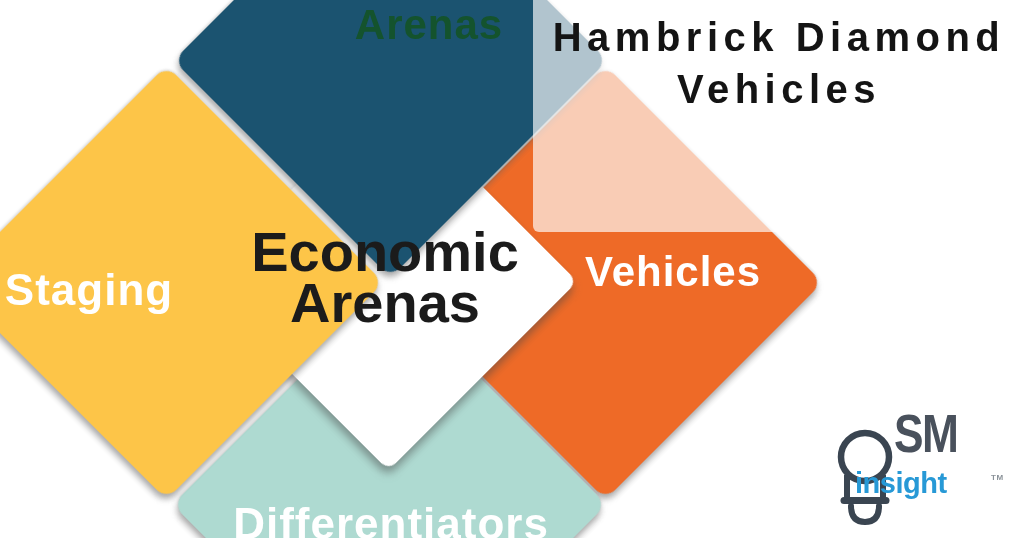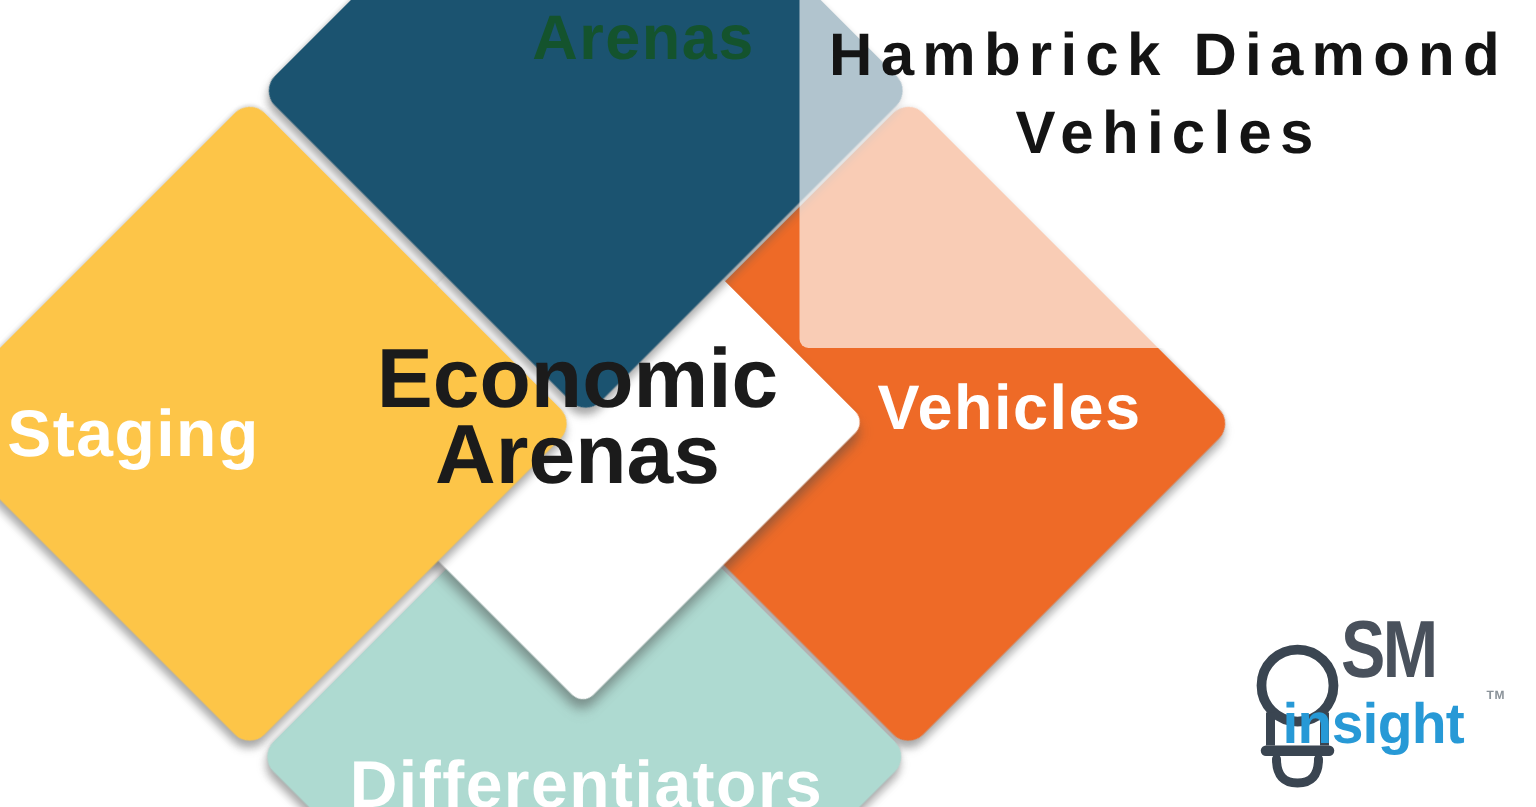--- a/index.html
+++ b/index.html
@@ -50,25 +50,25 @@
   }
   
   .logo{position:absolute; left:830px; top:403px; width:196px; height:132px; z-index:50;}
   .logo .bulb{position:absolute; left:0; top:0;}
   .logo .sm{
     position:absolute; left:64px; top:3px; font-size:54px; line-height:54px;
     font-weight:700; color:#49515c; letter-spacing:-2px;
     transform:scaleX(.82); transform-origin:left top;
   }
   .logo .insight{
-    position:absolute; left:25px; top:60px; font-size:38px; line-height:41px;
+    position:absolute; left:25px; top:60px; font-size:29px; line-height:41px;
     font-weight:700; color:#2799d6; letter-spacing:-.5px;
   }
   .logo .tm{
-    position:absolute; left:161px; top:56px; font-size:8px; color:#8a9299;
+    position:absolute; left:161px; top:70px; font-size:8px; color:#8a9299;
     letter-spacing:.5px; font-weight:700;
   }
 </style>
 </head>
 <body>
 
 <div class="canvas">
 
   <div class="sq vehicles" style="background: rgb(238, 106, 39);"></div>
   <div class="sq differentiators" style="background: rgb(174, 218, 209);"></div>

